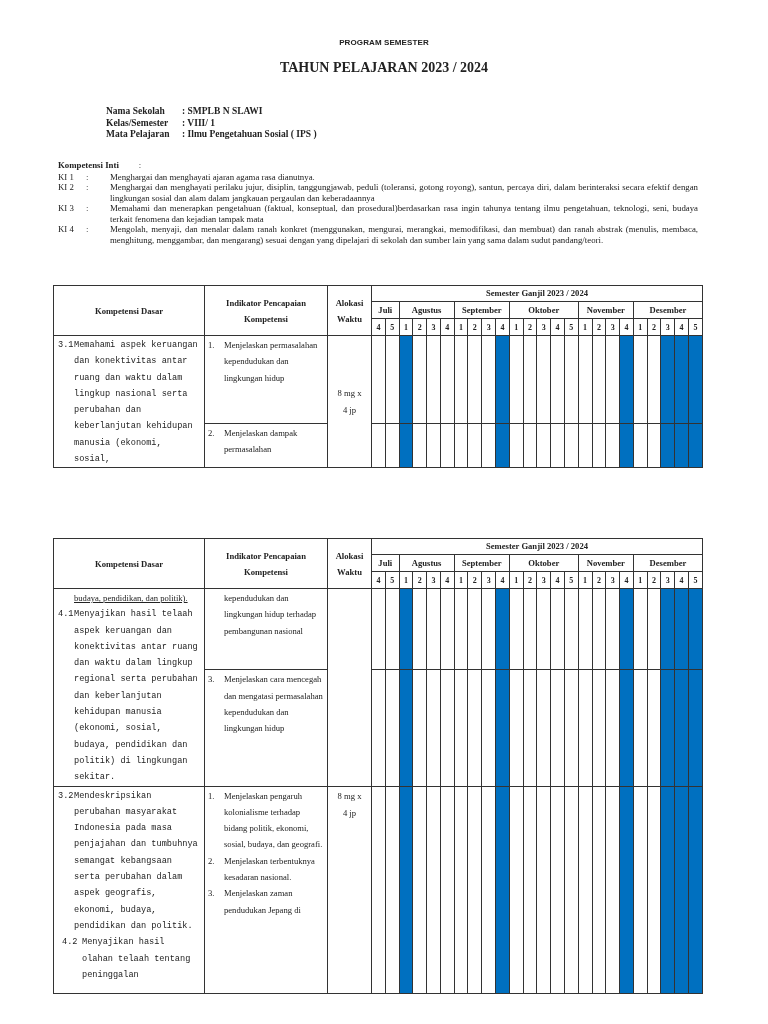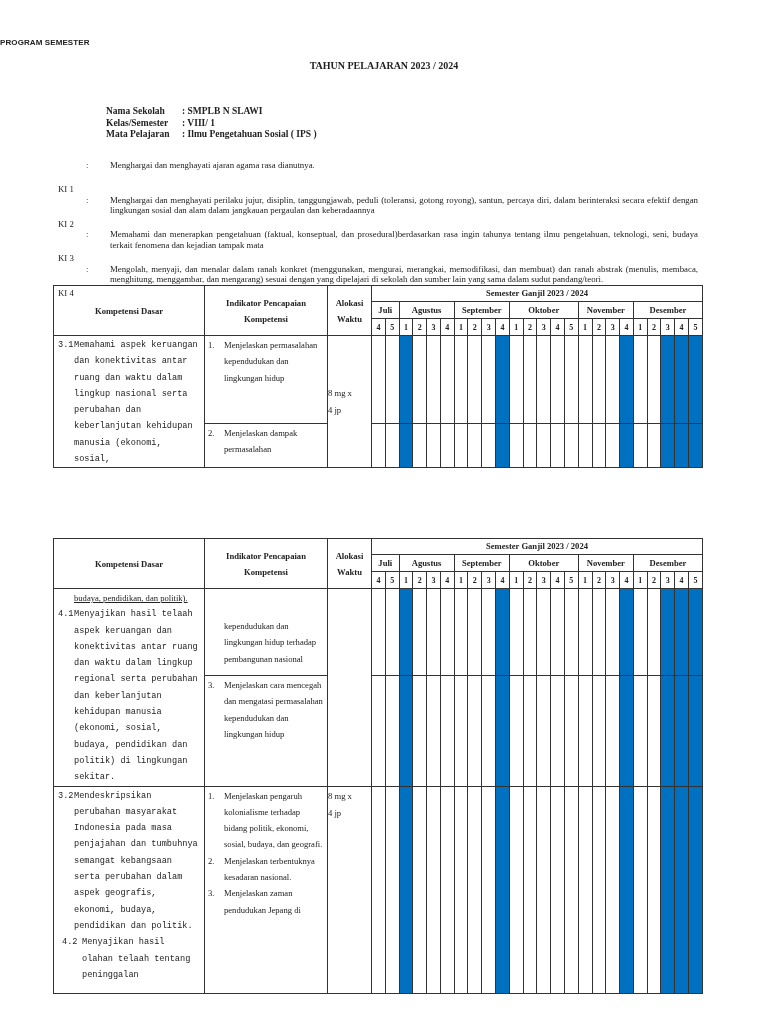--- a/index.html
+++ b/index.html
@@ -1,51 +1,51 @@
 <!DOCTYPE html>
 <html><head>
 <meta charset="utf-8">
 <style>
   html, body { margin: 0; padding: 0; background: #ffffff; }
   body { width: 768px; height: 1024px; position: relative; overflow: hidden;
          font-family: "Liberation Serif", serif; color: #222; }
   .abs { position: absolute; }
-  .title1 { top: 38px; left: 0; width: 768px; text-align: left;
+  .title1 { top: 38px; left: 0; width: 768px; text-align: center;
             font-family: "Liberation Sans", sans-serif; font-weight: bold; font-size: 8px; letter-spacing: 0.1px; }
-  .title2 { top: 60px; left: 0; width: 768px; text-align: center; font-weight: bold; font-size: 10px; }
+  .title2 { top: 60px; left: 0; width: 768px; text-align: center; font-weight: bold; font-size: 14px; }
   .info { left: 62px; top: 106px; font-size: 9.5px; font-weight: bold; line-height: 11.5px; }
   .info .row { display: flex; margin-left: 44px; }
   .info .lbl { width: 76px; }
   .ki { left: 58px; top: 160px; width: 640px; font-size: 8.8px; line-height: 10.5px; }
   .ki .head { font-weight: bold; margin-bottom: 1px; }
   .ki .head span.colon { margin-left: 20px; font-weight: normal; }
   .ki .item { display: flex; }
-  .ki .code { width: 28px; flex: none; margin-top: 24px; }
+  .ki .code { width: 28px; flex: none; }
   .ki .sep { width: 24px; flex: none; }
   .ki .txt { flex: 1; text-align: justify; }
 
   table.ps { position: absolute; left: 53px; width: 650px; border-collapse: collapse;
              table-layout: fixed; font-size: 8.6px; }
   table.ps td, table.ps th { border: 1px solid #333; padding: 0; vertical-align: top; }
   table.ps th { font-weight: bold; text-align: center; vertical-align: middle; line-height: 16px; }
   table.ps th.wk { font-size: 8px; line-height: 15px; }
   table.ps th.mon { font-size: 8.6px; line-height: 15px; }
   table.ps td.kd { padding: 1px 4px 0 4px; line-height: 16.3px; }
   table.ps td.ind { padding: 1px 3px 0 3px; line-height: 16.3px; }
-  table.ps td.alk { text-align: left; vertical-align: middle; line-height: 17px; }
+  table.ps td.alk { text-align: center; vertical-align: middle; line-height: 17px; }
   table.ps td.alk.top { vertical-align: top; padding-top: 1px; }
   .li { display: flex; }
   .li .n { width: 16px; flex: none; }
   .li .t { flex: 1; }
   .kdli { display: flex; font-family: Liberation Mono, monospace; }
   .kdli .n { width: 16px; flex: none; }
   .kdli .t { flex: 1; }
   td.g { background: #ffffff; }
   td.g.on { background: #0070C0; }
-  .ind .cont { padding-left: 16px; margin-top: 28px; }
+  .ind .cont { padding-left: 16px; }
   .kd .cont { padding-left: 16px; text-decoration: underline; }
 </style>
 </head>
 <body>
 
 <div class="abs title1">PROGRAM SEMESTER</div>
 <div class="abs title2">TAHUN PELAJARAN 2023 / 2024</div>
 
 <div class="abs info">
   <div class="row">
@@ -56,20 +56,23 @@
     <span class="lbl">Kelas/Semester</span>
     <span>: VIII/ 1</span>
   </div>
   <div class="row">
     <span class="lbl">Mata Pelajaran</span>
     <span>: Ilmu Pengetahuan Sosial ( IPS )</span>
   </div>
 </div>
 
 <div class="abs ki">
+  <div class="head">
+    <span>Kompetensi Inti</span><span class="colon">:</span>
+  </div>
   <div class="item">
     <span class="code">KI 1</span>
     <span class="sep">:</span>
     <span class="txt">Menghargai dan menghayati ajaran agama rasa dianutnya.</span>
   </div>
   <div class="item">
     <span class="code">KI 2</span>
     <span class="sep">:</span>
     <span class="txt">Menghargai dan menghayati perilaku jujur, disiplin, tanggungjawab, peduli (toleransi, gotong royong), santun, percaya diri, dalam berinteraksi secara efektif dengan lingkungan sosial dan alam dalam jangkauan pergaulan dan keberadaannya</span>
   </div>

